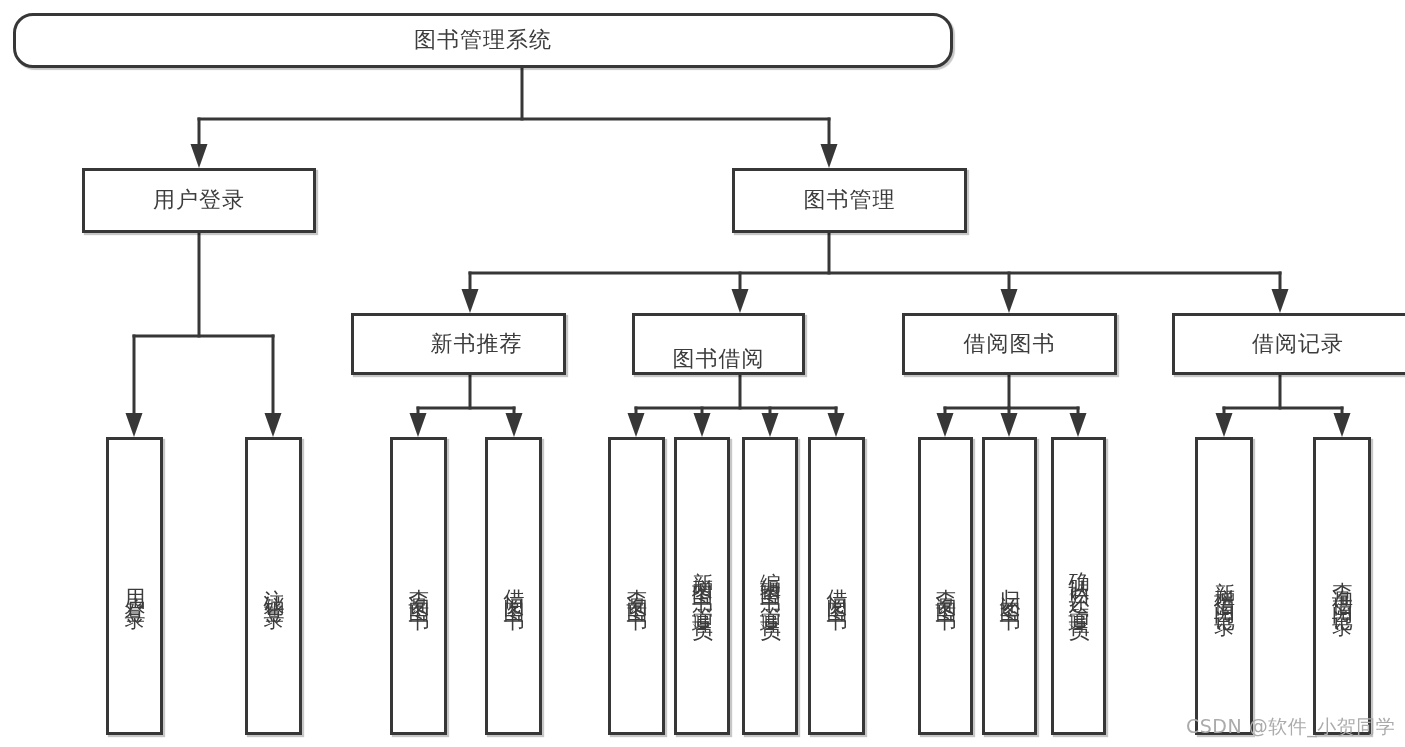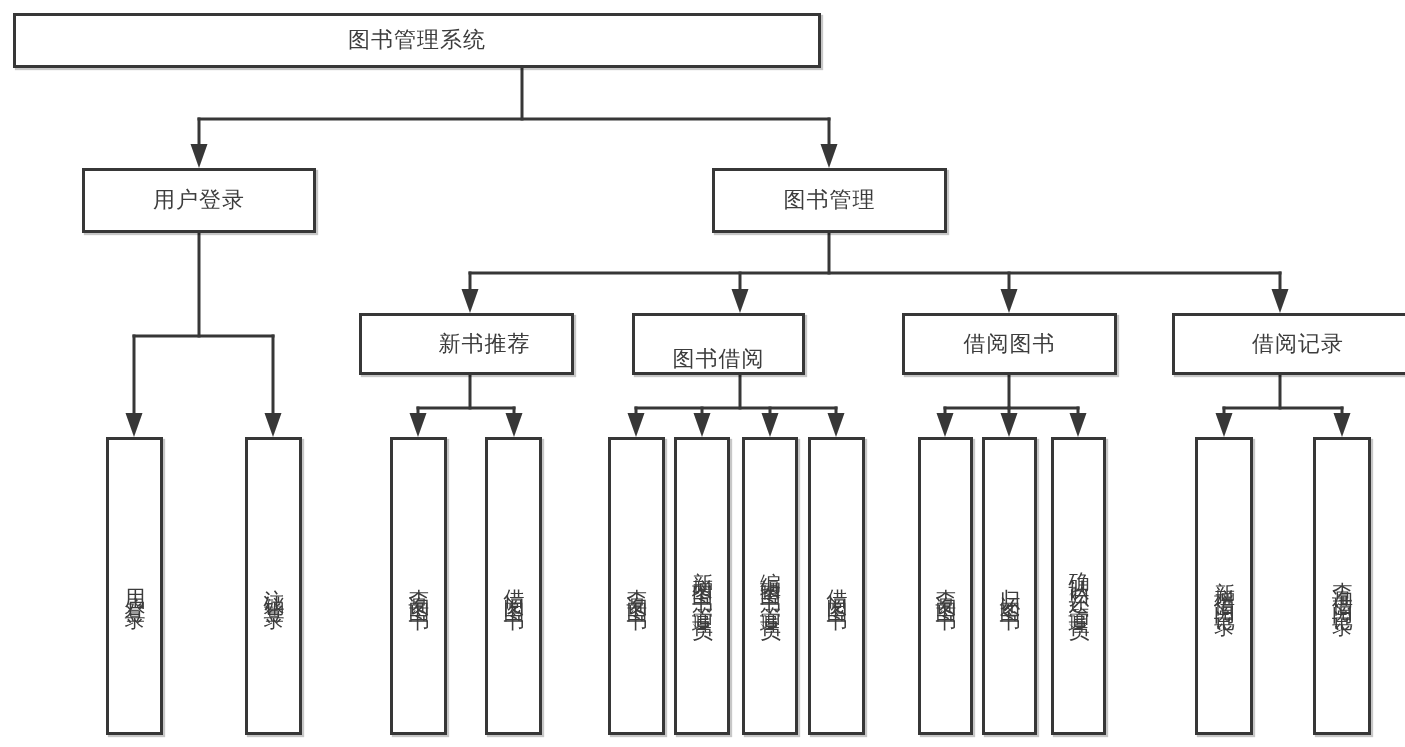--- a/index.html
+++ b/index.html
@@ -98,36 +98,37 @@
       <polygon points="1000.5,413 1017.5,413 1009,437" fill="#373737"></polygon>
       <line x1="1078" y1="408" x2="1078" y2="419" stroke="#373737" stroke-width="3" stroke-linecap="square"></line>
       <polygon points="1069.5,413 1086.5,413 1078,437" fill="#373737"></polygon>
       <line x1="1280" y1="375" x2="1280" y2="408" stroke="#373737" stroke-width="3" stroke-linecap="square"></line>
       <line x1="1224" y1="408" x2="1342" y2="408" stroke="#373737" stroke-width="3" stroke-linecap="square"></line>
       <line x1="1224" y1="408" x2="1224" y2="419" stroke="#373737" stroke-width="3" stroke-linecap="square"></line>
       <polygon points="1215.5,413 1232.5,413 1224,437" fill="#373737"></polygon>
       <line x1="1342" y1="408" x2="1342" y2="419" stroke="#373737" stroke-width="3" stroke-linecap="square"></line>
       <polygon points="1333.5,413 1350.5,413 1342,437" fill="#373737"></polygon>
     </svg>
-<div class="box h" style="left: 13px; top: 13px; width: 808px; height: 55px;">
+  <div id="watermark">CSDN @软件_小贺同学</div>
+<div class="box h" style="left: 13px; top: 13px; width: 940px; height: 55px; border-radius: 20px;">
       <span class="lbl">图书管理系统</span>
     </div>
     <div class="box h" style="left: 82px; top: 168px; width: 234px; height: 65px;">
       <span class="lbl">用户登录</span>
     </div>
     <div class="box v" style="left: 106px; top: 437px; width: 57px; height: 298px;">
       <span class="lbl">用户登录</span>
     </div>
     <div class="box v" style="left: 245px; top: 437px; width: 57px; height: 298px;">
       <span class="lbl">注销登录</span>
     </div>
-    <div class="box h" style="left: 712px; top: 168px; width: 235px; height: 65px;">
+    <div class="box h" style="left: 732px; top: 168px; width: 235px; height: 65px;">
       <span class="lbl">图书管理</span>
     </div>
-    <div class="box h" style="left: 359px; top: 313px; width: 215px; height: 62px; padding-left: 36px;">
+    <div class="box h" style="left: 351px; top: 313px; width: 215px; height: 62px; padding-left: 36px;">
       <span class="lbl">新书推荐</span>
     </div>
     <div class="box v" style="left: 390px; top: 437px; width: 57px; height: 298px;">
       <span class="lbl">查询图书</span>
     </div>
     <div class="box v" style="left: 485px; top: 437px; width: 57px; height: 298px;">
       <span class="lbl">借阅图书</span>
     </div>
     <div class="box h" style="left: 632px; top: 313px; width: 173px; height: 62px; align-items: flex-end;">
       <span class="lbl">图书借阅</span>

